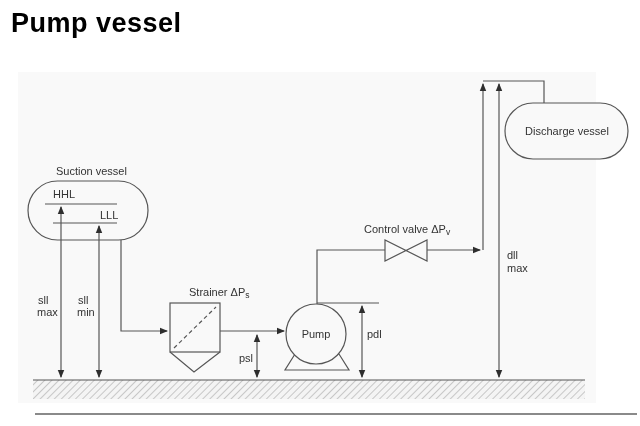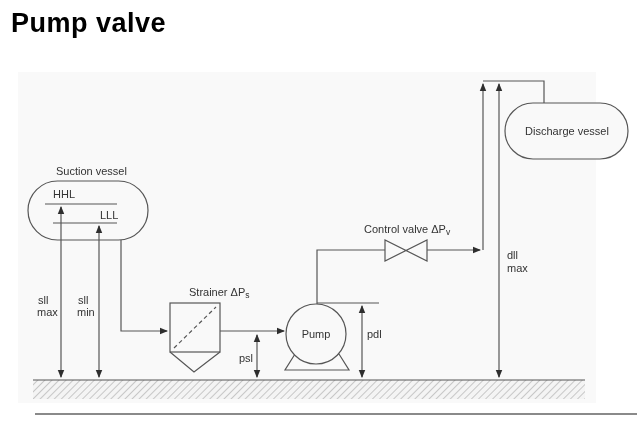--- a/index.html
+++ b/index.html
@@ -14,21 +14,21 @@
   }
   svg.diagram { position:absolute; left:0; top:0; }
   svg.diagram text {
     font-family:"Liberation Sans", sans-serif;
     font-size:11px;
   }
 </style>
 </head>
 <body>
 
-<div class="page-title">Pump valve</div>
+<div class="page-title">Pump vessel</div>
 
 <svg class="diagram" width="640" height="426" viewBox="0 0 640 426">
   <defs>
     <marker id="arrow" viewBox="0 0 8 8" refX="7" refY="4" markerWidth="7" markerHeight="7" orient="auto-start-reverse">
       <path d="M0,0.8 L8,4 L0,7.2 Z" fill="#2e2e2e"></path>
     </marker>
     <pattern id="hatch" width="5" height="5" patternUnits="userSpaceOnUse" patternTransform="rotate(45)">
       <rect width="5" height="5" fill="#f4f4f4"></rect>
       <line x1="0" y1="0" x2="0" y2="5" stroke-width="1" stroke="#9a9a9a"></line>
     </pattern>

